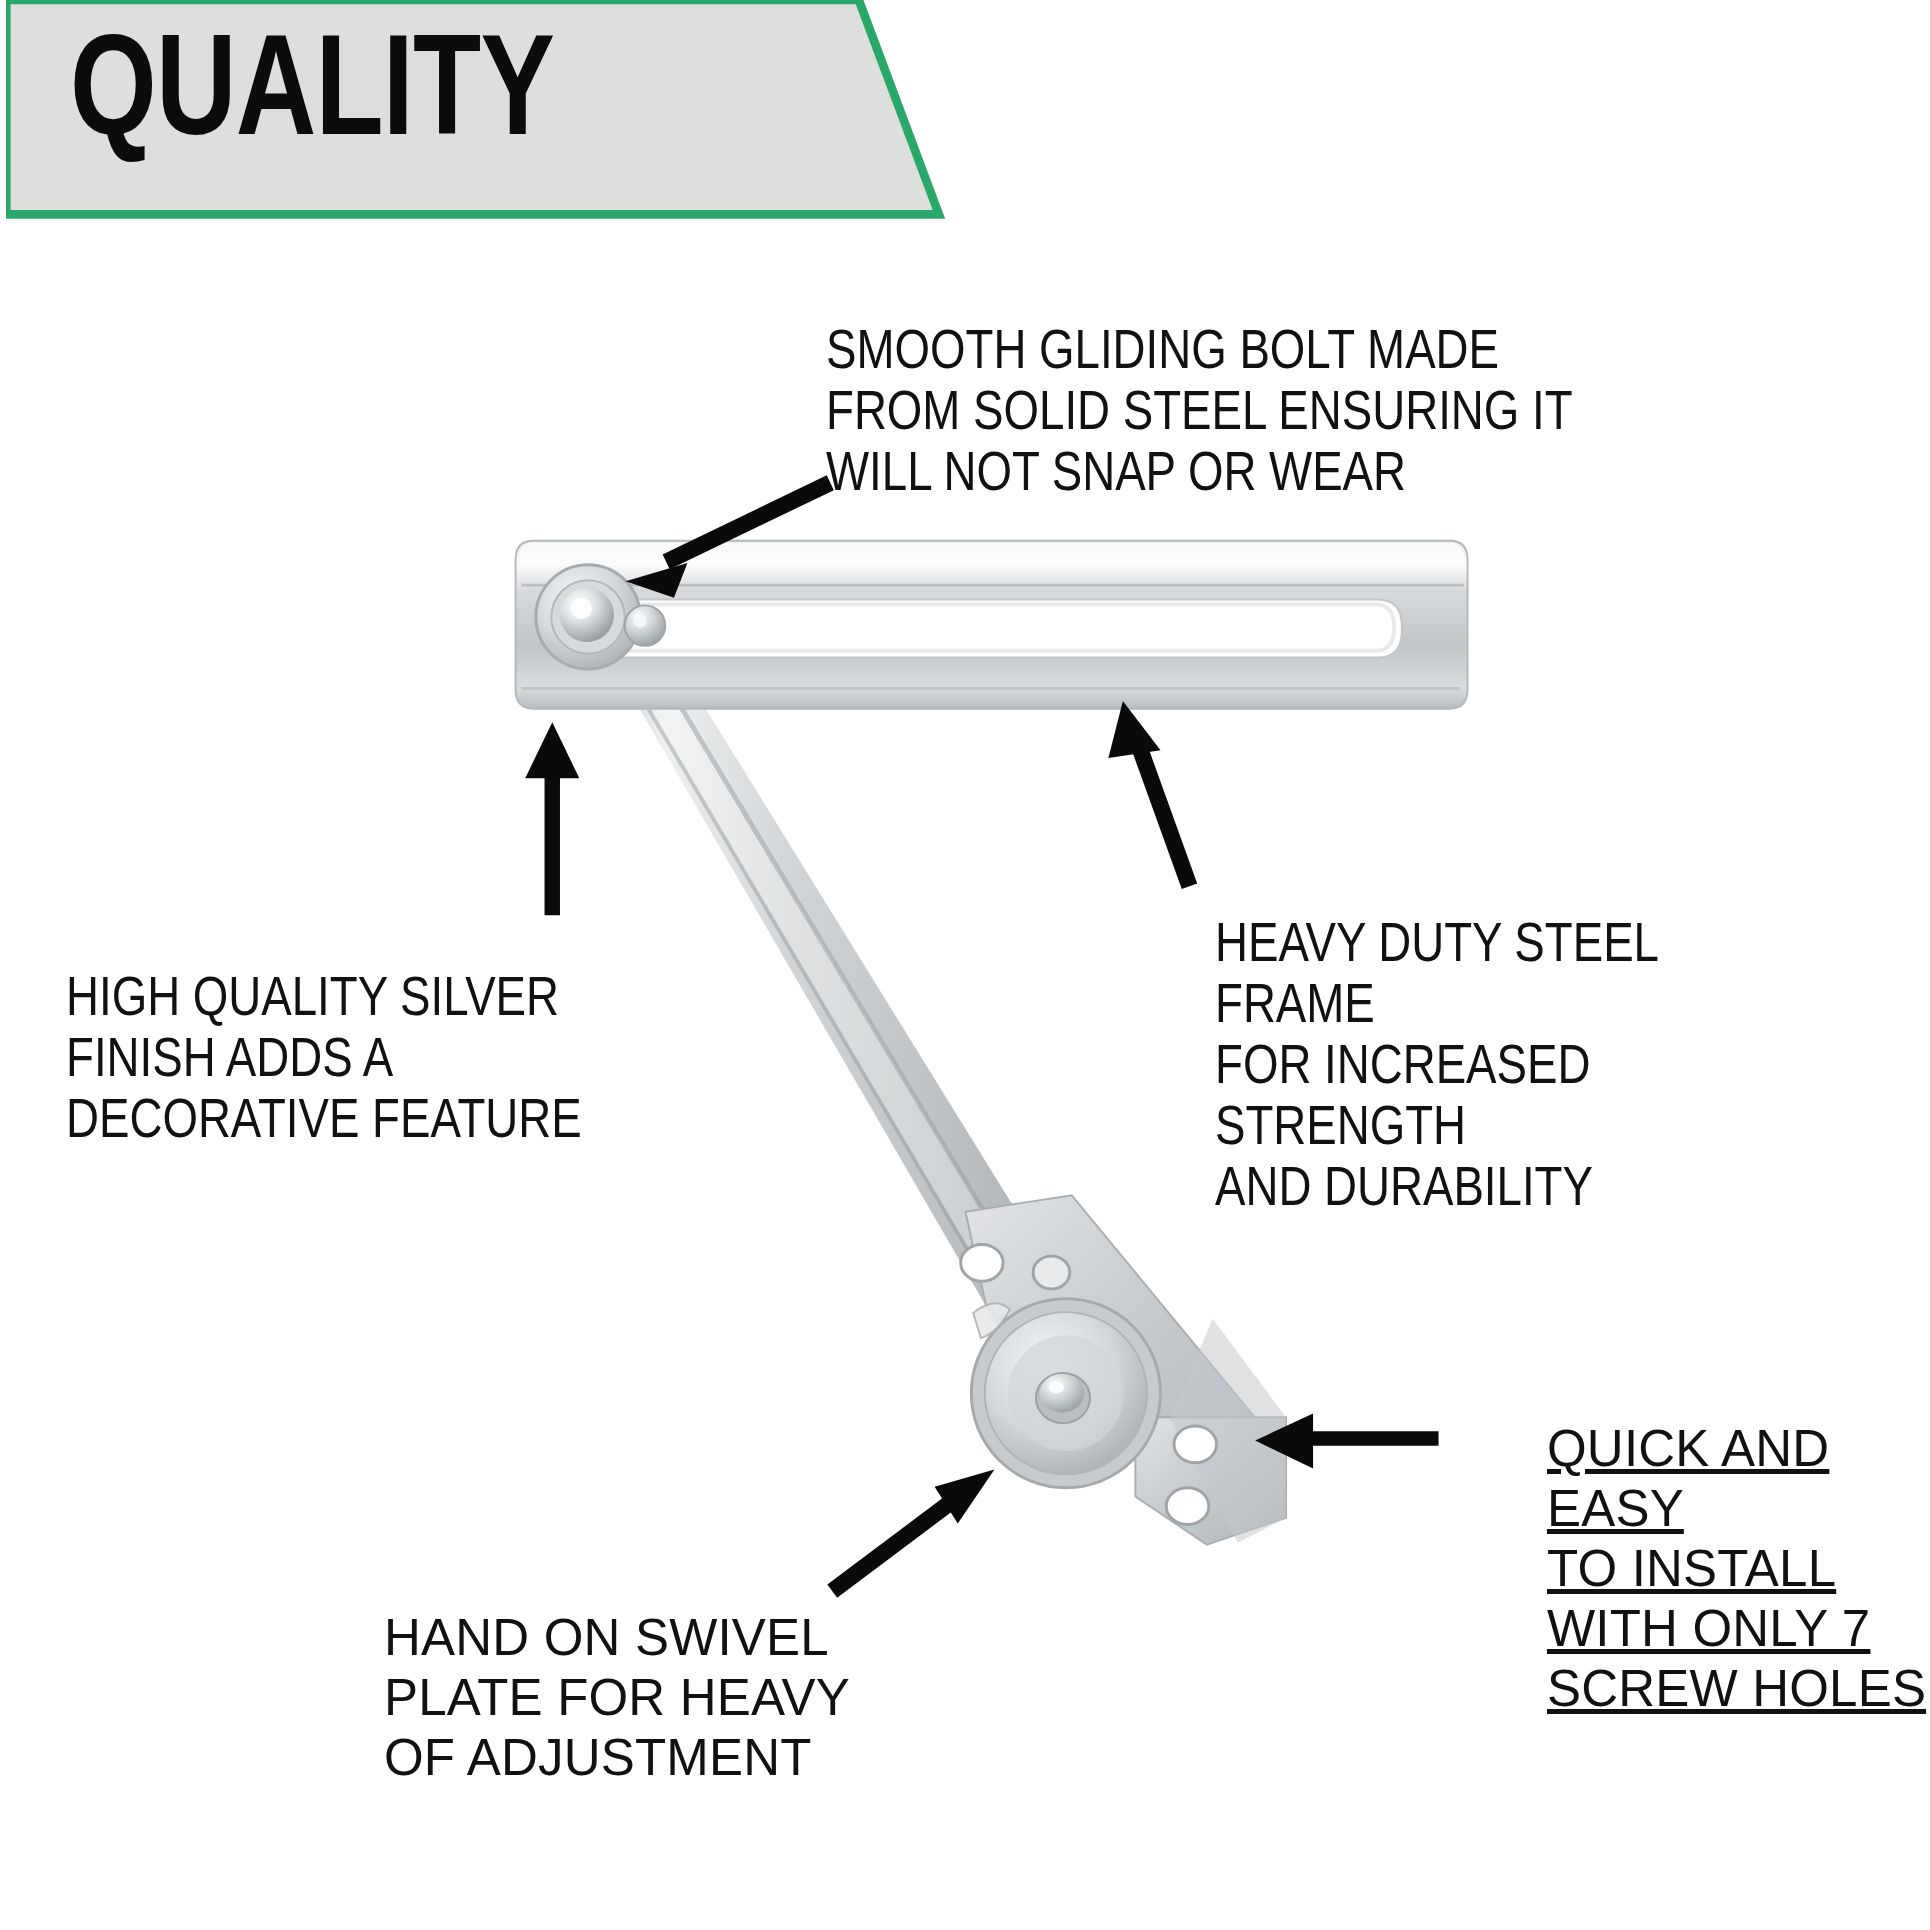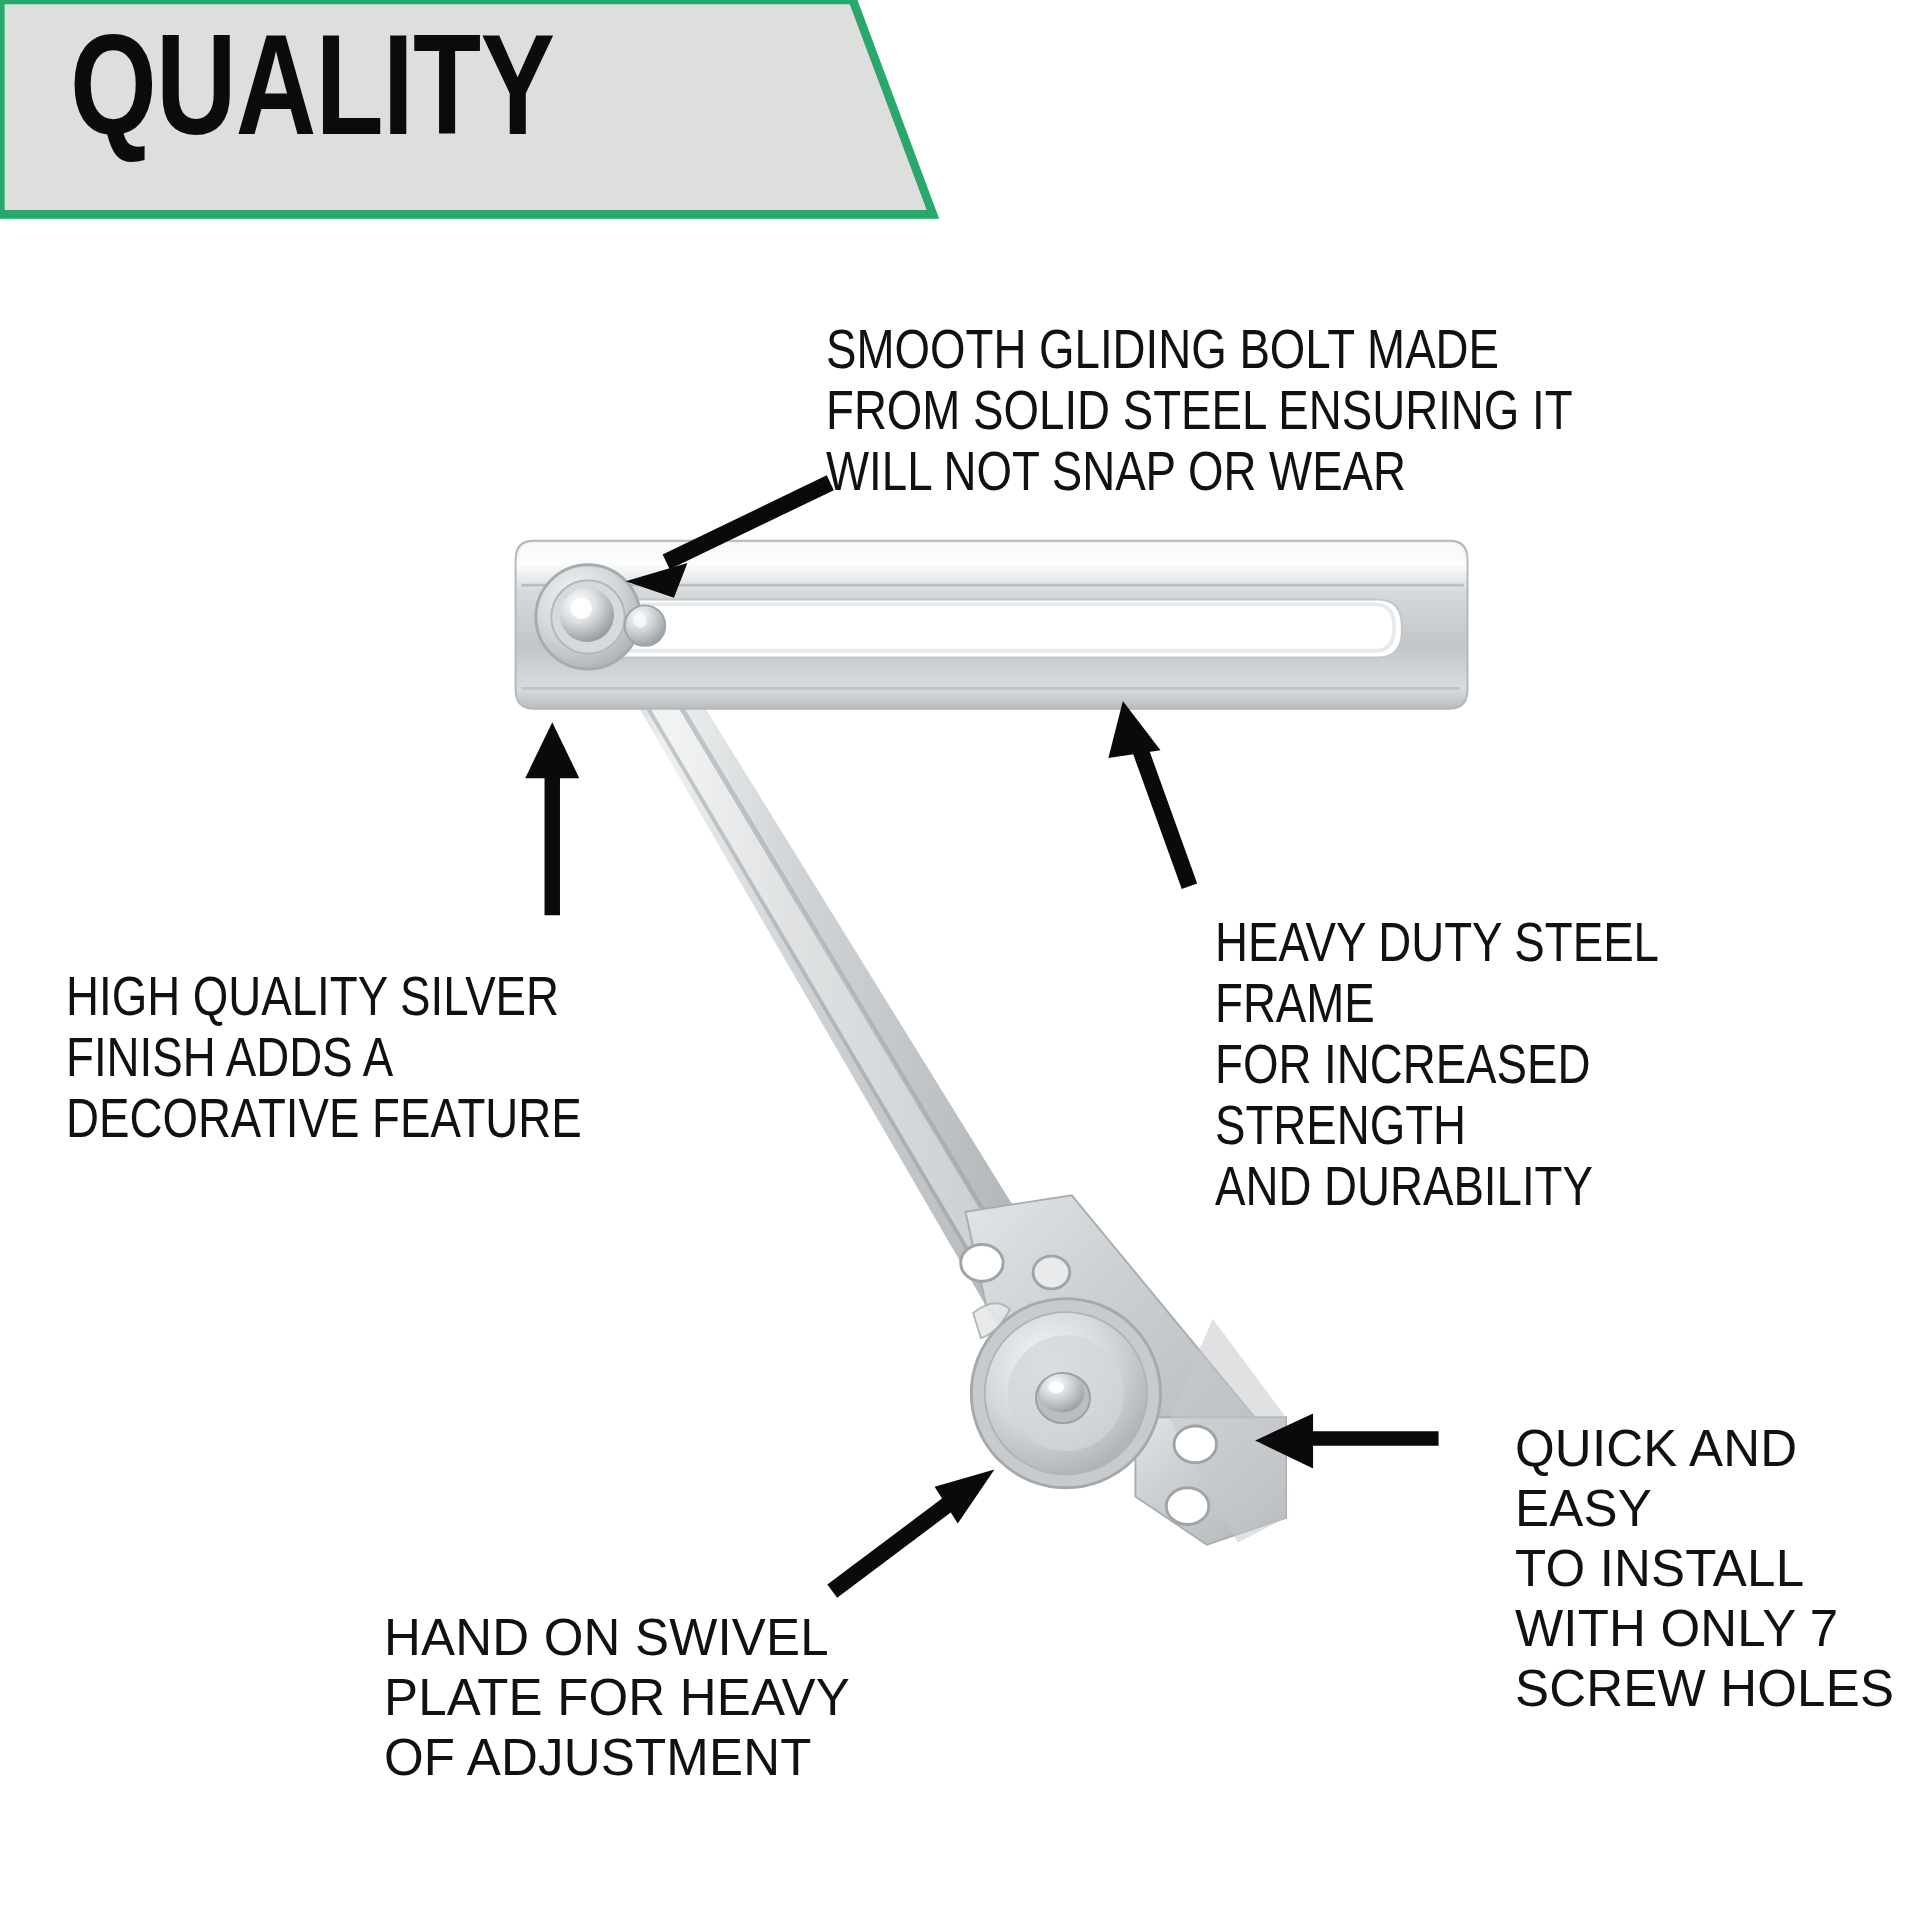--- a/index.html
+++ b/index.html
@@ -7,21 +7,21 @@
     width:1930px;height:1930px;
     background:#ffffff;
     font-family:"Liberation Sans", sans-serif;
     overflow:hidden;
     position:relative;
   }
   #root{position:relative;width:1930px;height:1930px;}
 
   
   .banner{
-    position:absolute;left:0;top:0;width:966px;height:220px;
+    position:absolute;left:0;top:0;width:966px;height:220px;padding-left:6px;
   }
   .banner svg{display:block;}
   .banner-title{
     position:absolute;left:70px;top:11.6px;
     font-family:"Liberation Sans", sans-serif;
     font-weight:700;
     font-size:143px;
     line-height:145px;
     letter-spacing:-1px;
     color:#0b0b0b;
@@ -50,21 +50,21 @@
   .norm{
     font-family:"Liberation Sans", sans-serif;
     font-size:51px;
     line-height:60px;
     letter-spacing:0.2px;
   }
 
   #txt-bolt{left:826px;top:319px;}
   #txt-finish{left:66px;top:966px;}
   #txt-frame{left:1215px;top:912px;}
-  #txt-install{left:1515px;top:1419px;}
+  #txt-install{left:1547px;top:1419px;text-decoration:underline;}
   #txt-swivel{left:384px;top:1608px;}
 
   
   .overlay{position:absolute;left:0;top:0;width:1930px;height:1930px;}
   .overlay svg{display:block;}
 </style>
 </head>
 <body>
 
 <div id="root">

